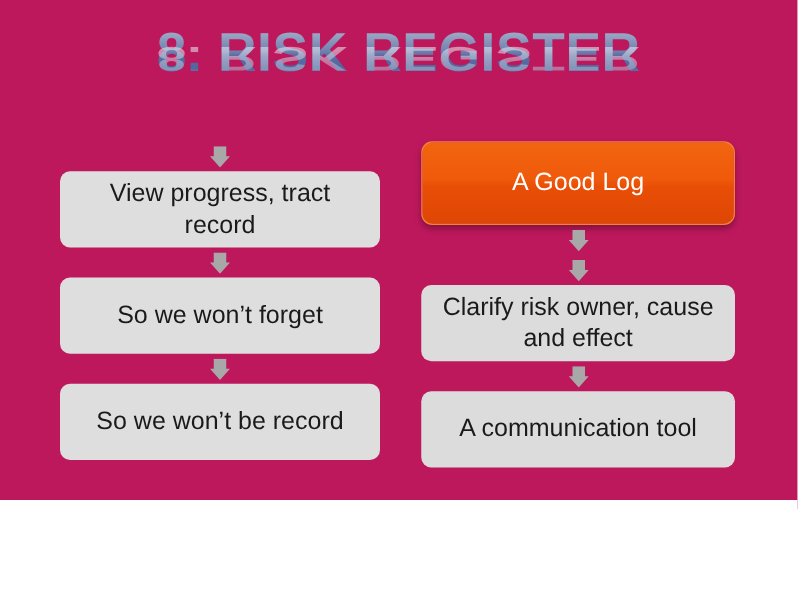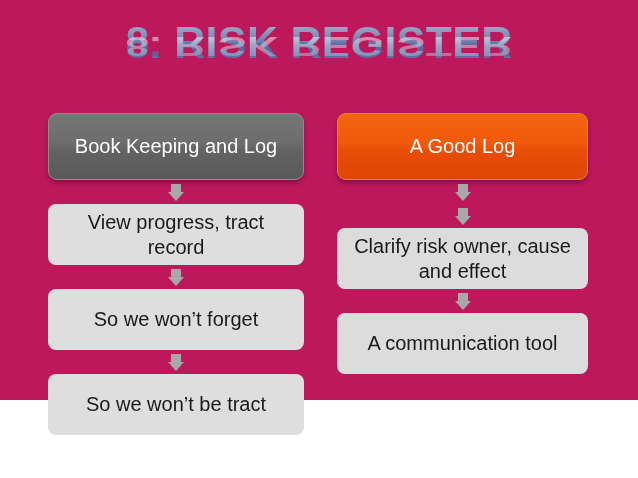--- a/index.html
+++ b/index.html
@@ -129,23 +129,20 @@
 
 <div class="slide">
 
   <div class="title-wrap">
     <span class="title-main">8. RISK REGISTER</span>
     <span class="title-refl" aria-hidden="true">8. RISK REGISTER</span>
   </div>
 
   <div class="col col-left">
 
-    <div class="box box-head gray">
-      <span>Book Keeping  and Log</span>
-    </div>
 
     <div class="arrow">
       <svg width="16" height="17" viewBox="0 0 16 17">
         <path d="M3 0 H13 V8 H16 L8 17 L0 8 H3 Z" fill="#a8a8a8"></path>
       </svg>
     </div>
 
     <div class="box box-body">
       <span>View progress, tract record</span>
     </div>
@@ -160,21 +157,21 @@
       <span>So we won’t forget</span>
     </div>
 
     <div class="arrow">
       <svg width="16" height="17" viewBox="0 0 16 17">
         <path d="M3 0 H13 V8 H16 L8 17 L0 8 H3 Z" fill="#a8a8a8"></path>
       </svg>
     </div>
 
     <div class="box box-body">
-      <span>So we won’t be tract</span>
+      <span>So we won’t be record</span>
     </div>
 
   </div>
 
   <div class="col col-right">
 
     <div class="box box-head orange">
       <span>A Good Log</span>
     </div>
 

